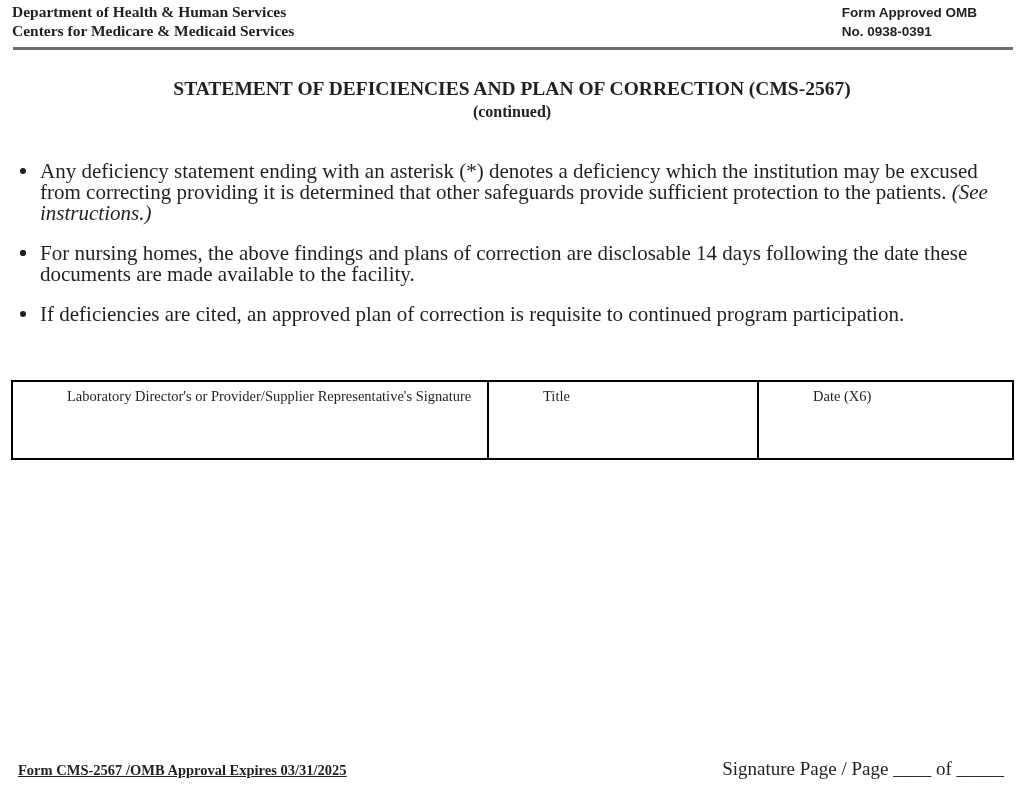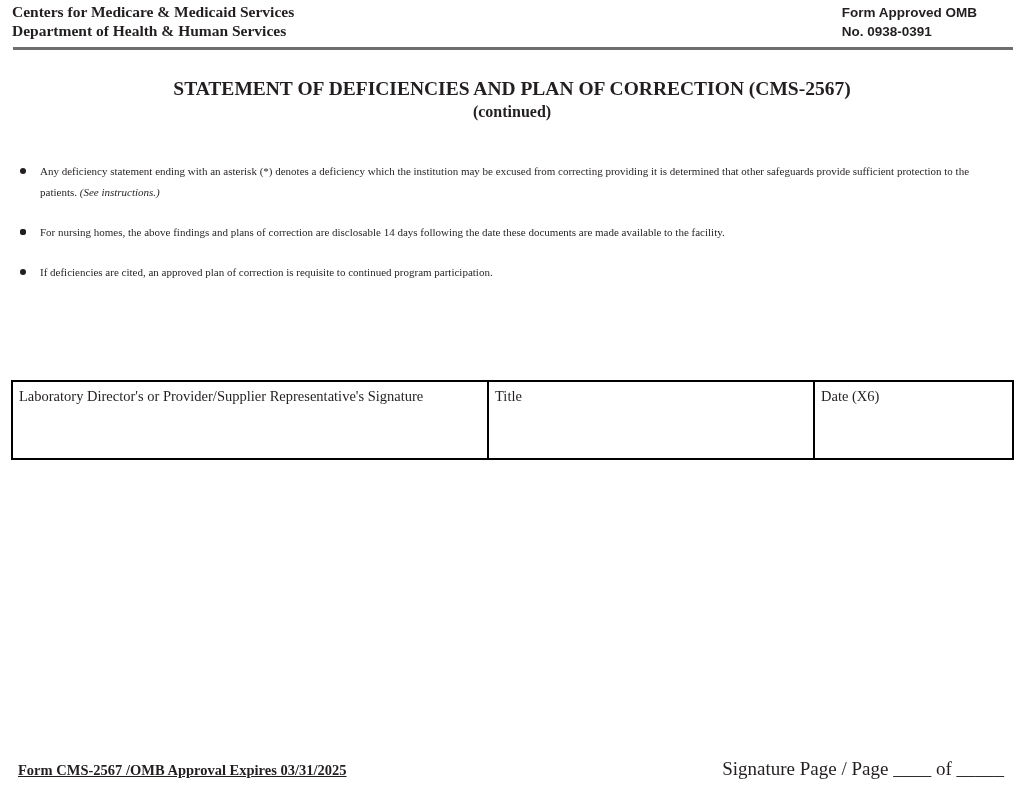--- a/index.html
+++ b/index.html
@@ -90,21 +90,21 @@
     left: 0;
     top: 161px;
     width: 1024px;
   }
   .note-item {
     position: relative;
     padding-left: 40px;
     padding-right: 32px;
     margin-bottom: 19px;
     font-family: "Liberation Serif", serif;
-    font-size: 11px;
+    font-size: 21px;
     line-height: 21px;
     color: #231f20;
     text-align: left;
   }
   .note-bullet {
     position: absolute;
     left: 20px;
     top: 7px;
     width: 6px;
     height: 6px;
@@ -133,27 +133,28 @@
     box-sizing: border-box;
     padding: 5px 0 0 6px;
     height: 100%;
   }
   .sig-cell-label {
     font-family: "Liberation Serif", serif;
     font-size: 14.5px;
     line-height: 18px;
     color: #231f20;
     display: block;
+    margin-left: 48px;
   }
   .sig-cell-signature {
     width: 476px;
     border-right: 2px solid #000000;
   }
   .sig-cell-title {
-    width: 326px;
+    width: 270px;
     border-right: 2px solid #000000;
   }
   .sig-cell-date {
     flex: 1 1 auto;
   }
 
   
   .footer {
     position: absolute;
     left: 0;
@@ -183,22 +184,22 @@
     color: #231f20;
   }
 </style>
 </head>
 <body>
 
 <div class="page">
 
   <div class="header">
     <div class="header-left">
+      <div>Department of Health &amp; Human Services</div>
       <div>Centers for Medicare &amp; Medicaid Services</div>
-      <div>Department of Health &amp; Human Services</div>
     </div>
     <div class="header-right">
       <div>Form Approved OMB</div>
       <div>No. 0938-0391</div>
     </div>
     <div class="header-line"></div>
   </div>
 
   <div class="title-block">
     <div class="doc-title">STATEMENT OF DEFICIENCIES AND PLAN OF CORRECTION (CMS-2567)</div>

